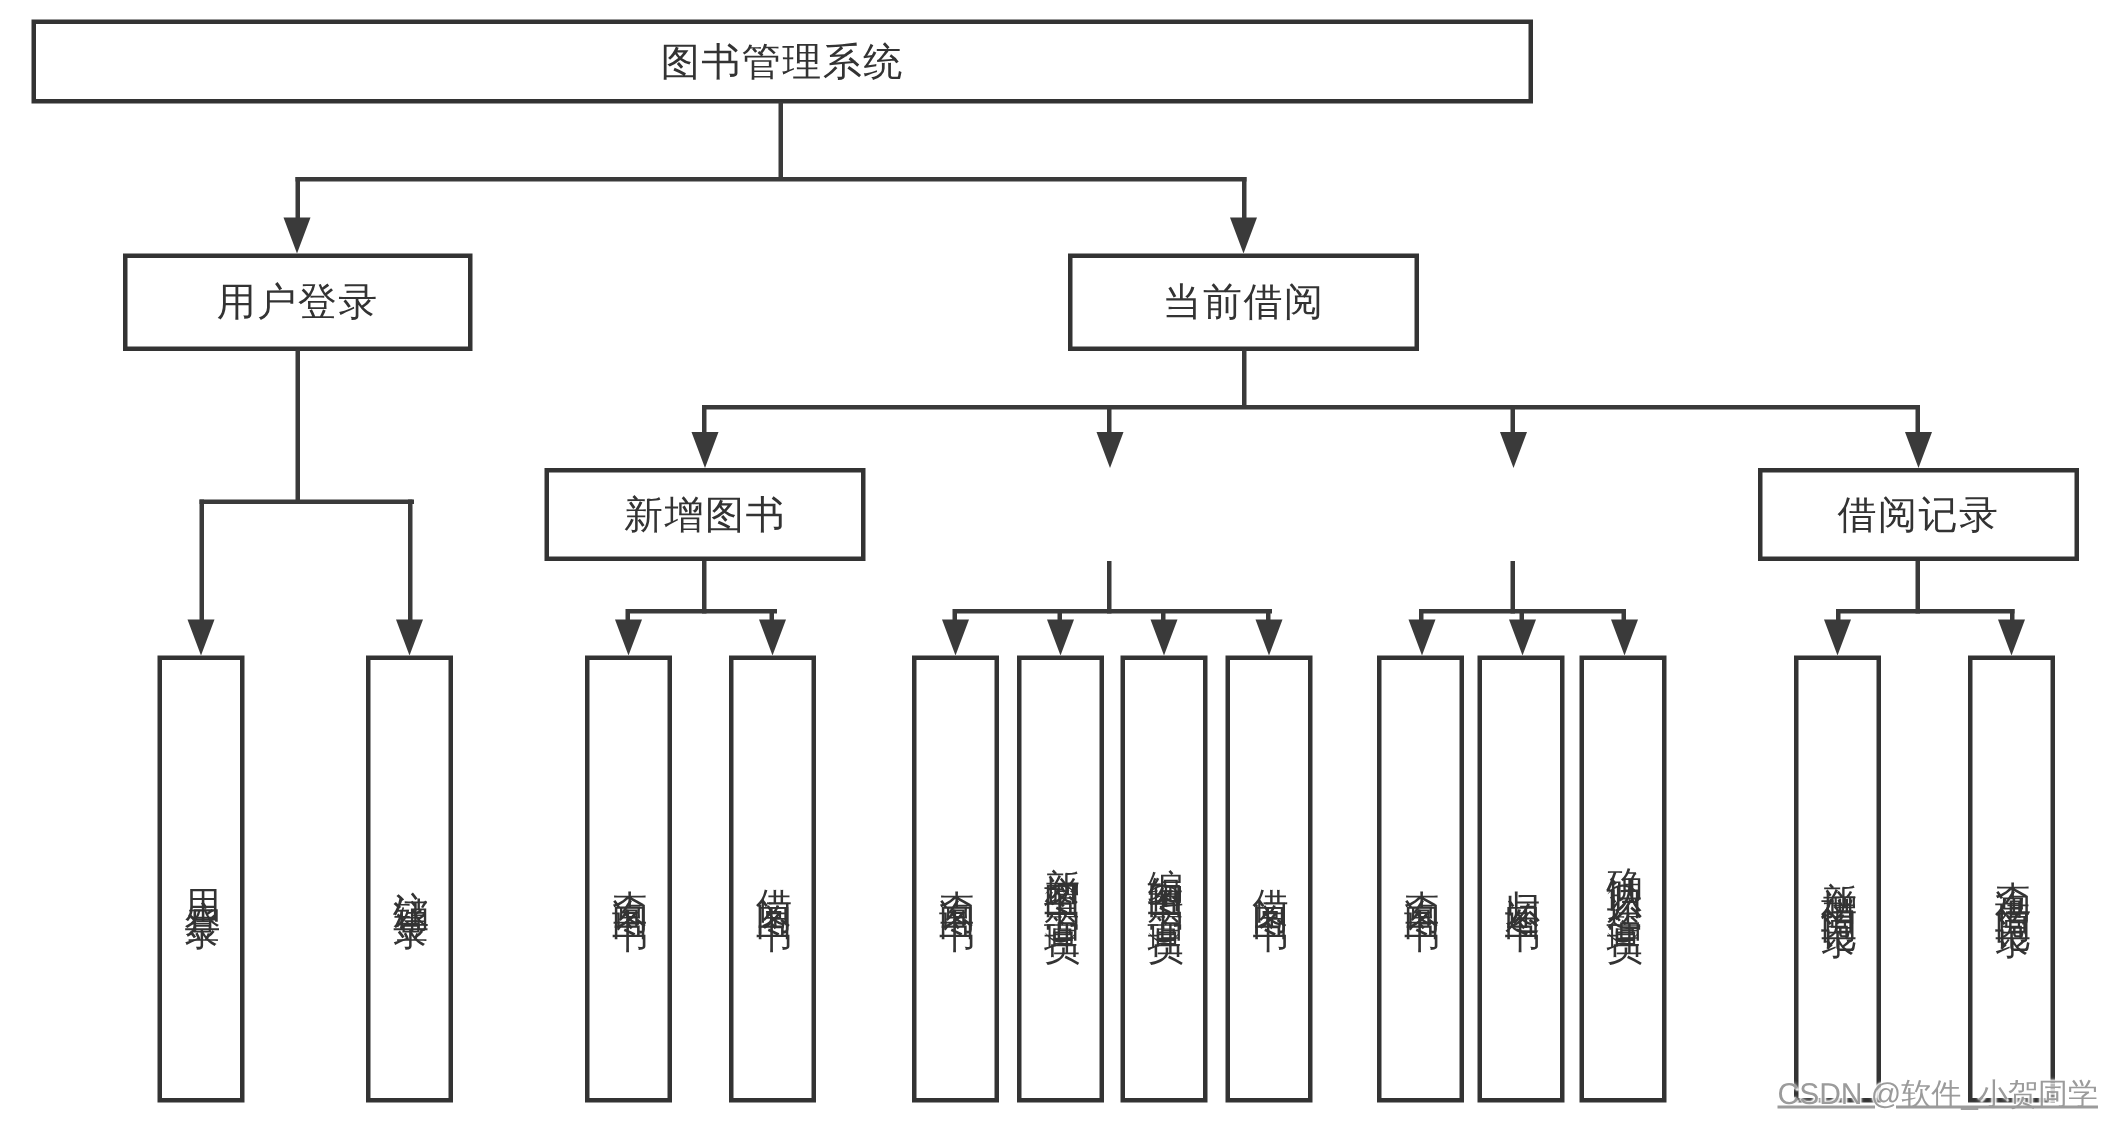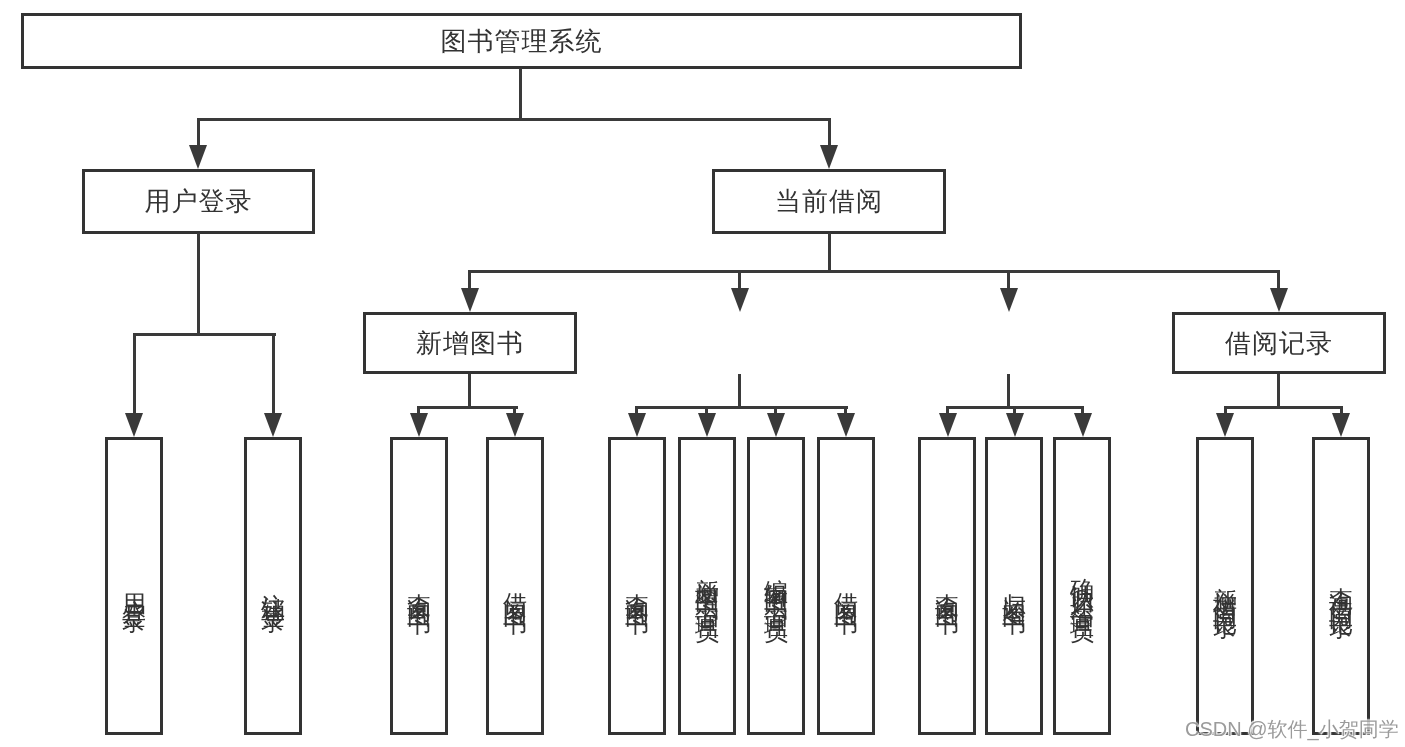--- a/index.html
+++ b/index.html
@@ -15,21 +15,21 @@
       display:flex;align-items:center;justify-content:center;}
   .bv span{writing-mode:vertical-rl;text-orientation:mixed;font-size:24px;
            letter-spacing:6px;color:#333333;line-height:1;white-space:nowrap;}
   
   .ln{position:absolute;background:#3a3a3a;}
   
   .ar{position:absolute;width:0;height:0;border-left:9px solid transparent;
       border-right:9px solid transparent;border-top:24px solid #3a3a3a;}
   
   #wm{position:absolute;left:1185px;top:716px;font-size:20px;color:#9b9b9b;z-index:5;
-      text-shadow:1px 1px 1px #ffffff,-1px -1px 1px #ffffff,0 0 3px #ffffff;white-space:nowrap;}
+      text-shadow:1px 1px 1px #ffffff,-1px -1px 1px #ffffff,0 0 3px #ffffff;white-space:nowrap;text-decoration:underline;}
 </style>
 </head>
 <body>
 
 <div id="stage">
 
   <div class="bh" style="left:21px;top:13px;width:1001px;height:56px;align-items:center;">
     <span>图书管理系统</span>
   </div>
 

